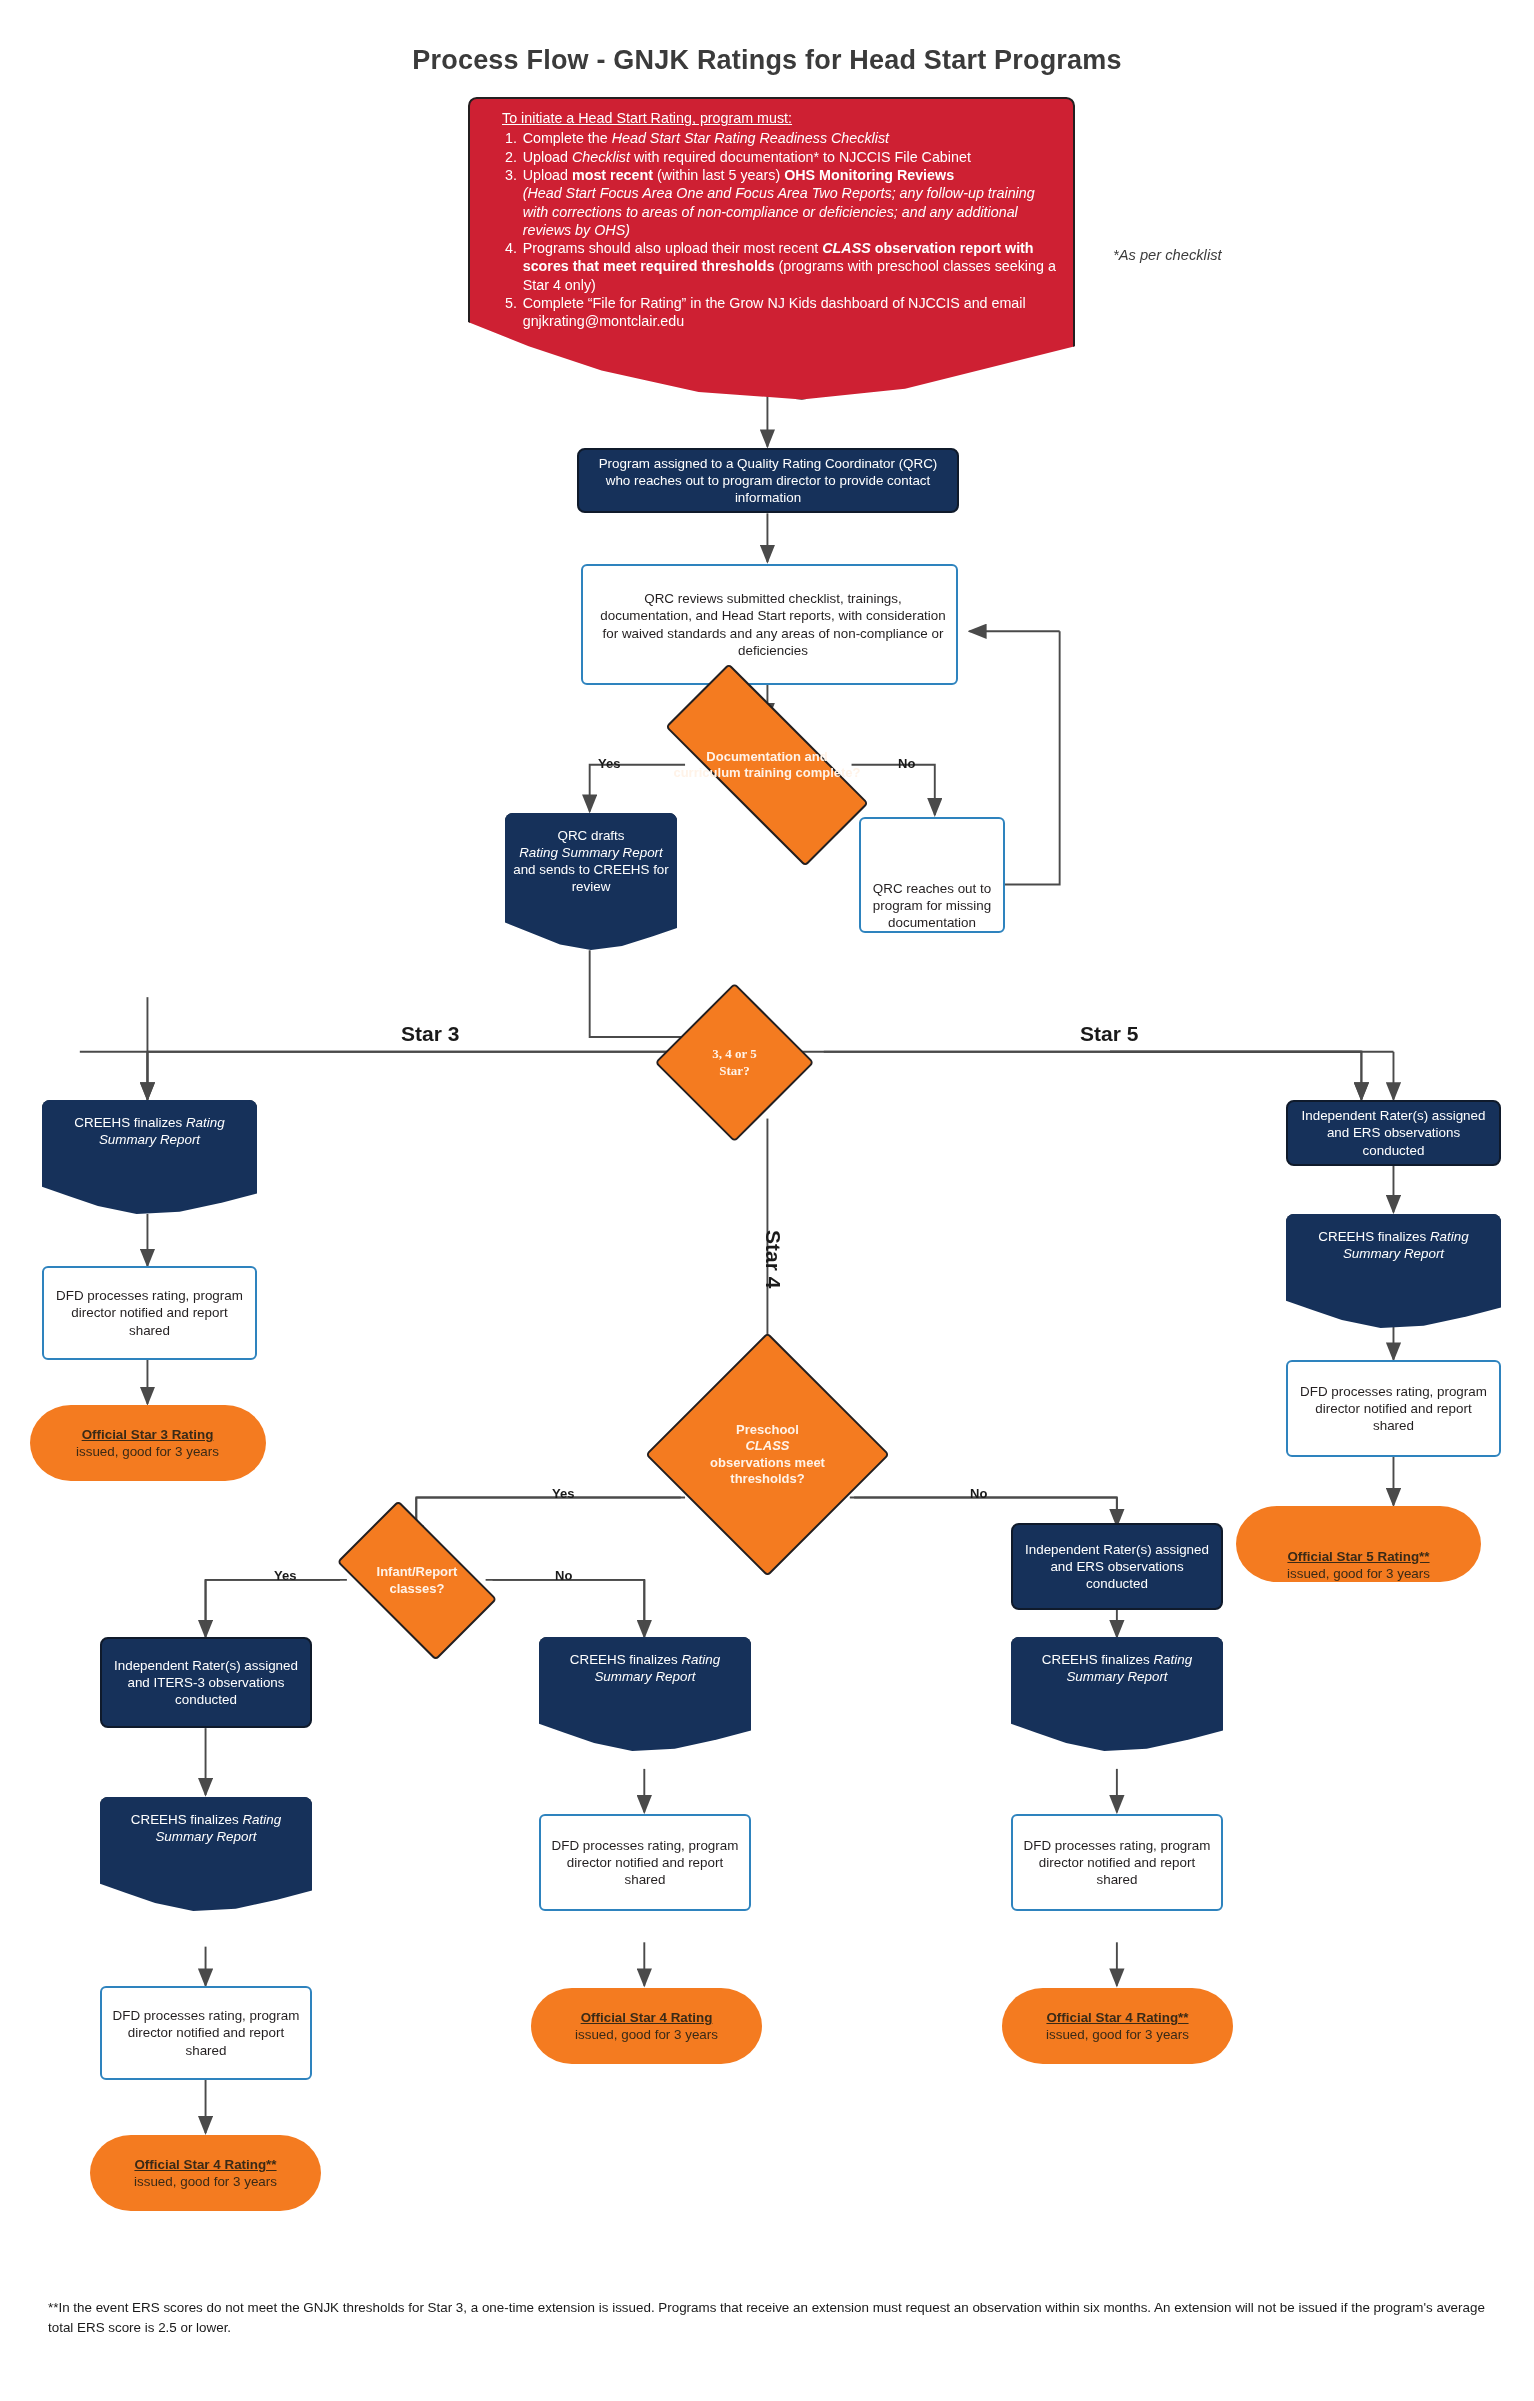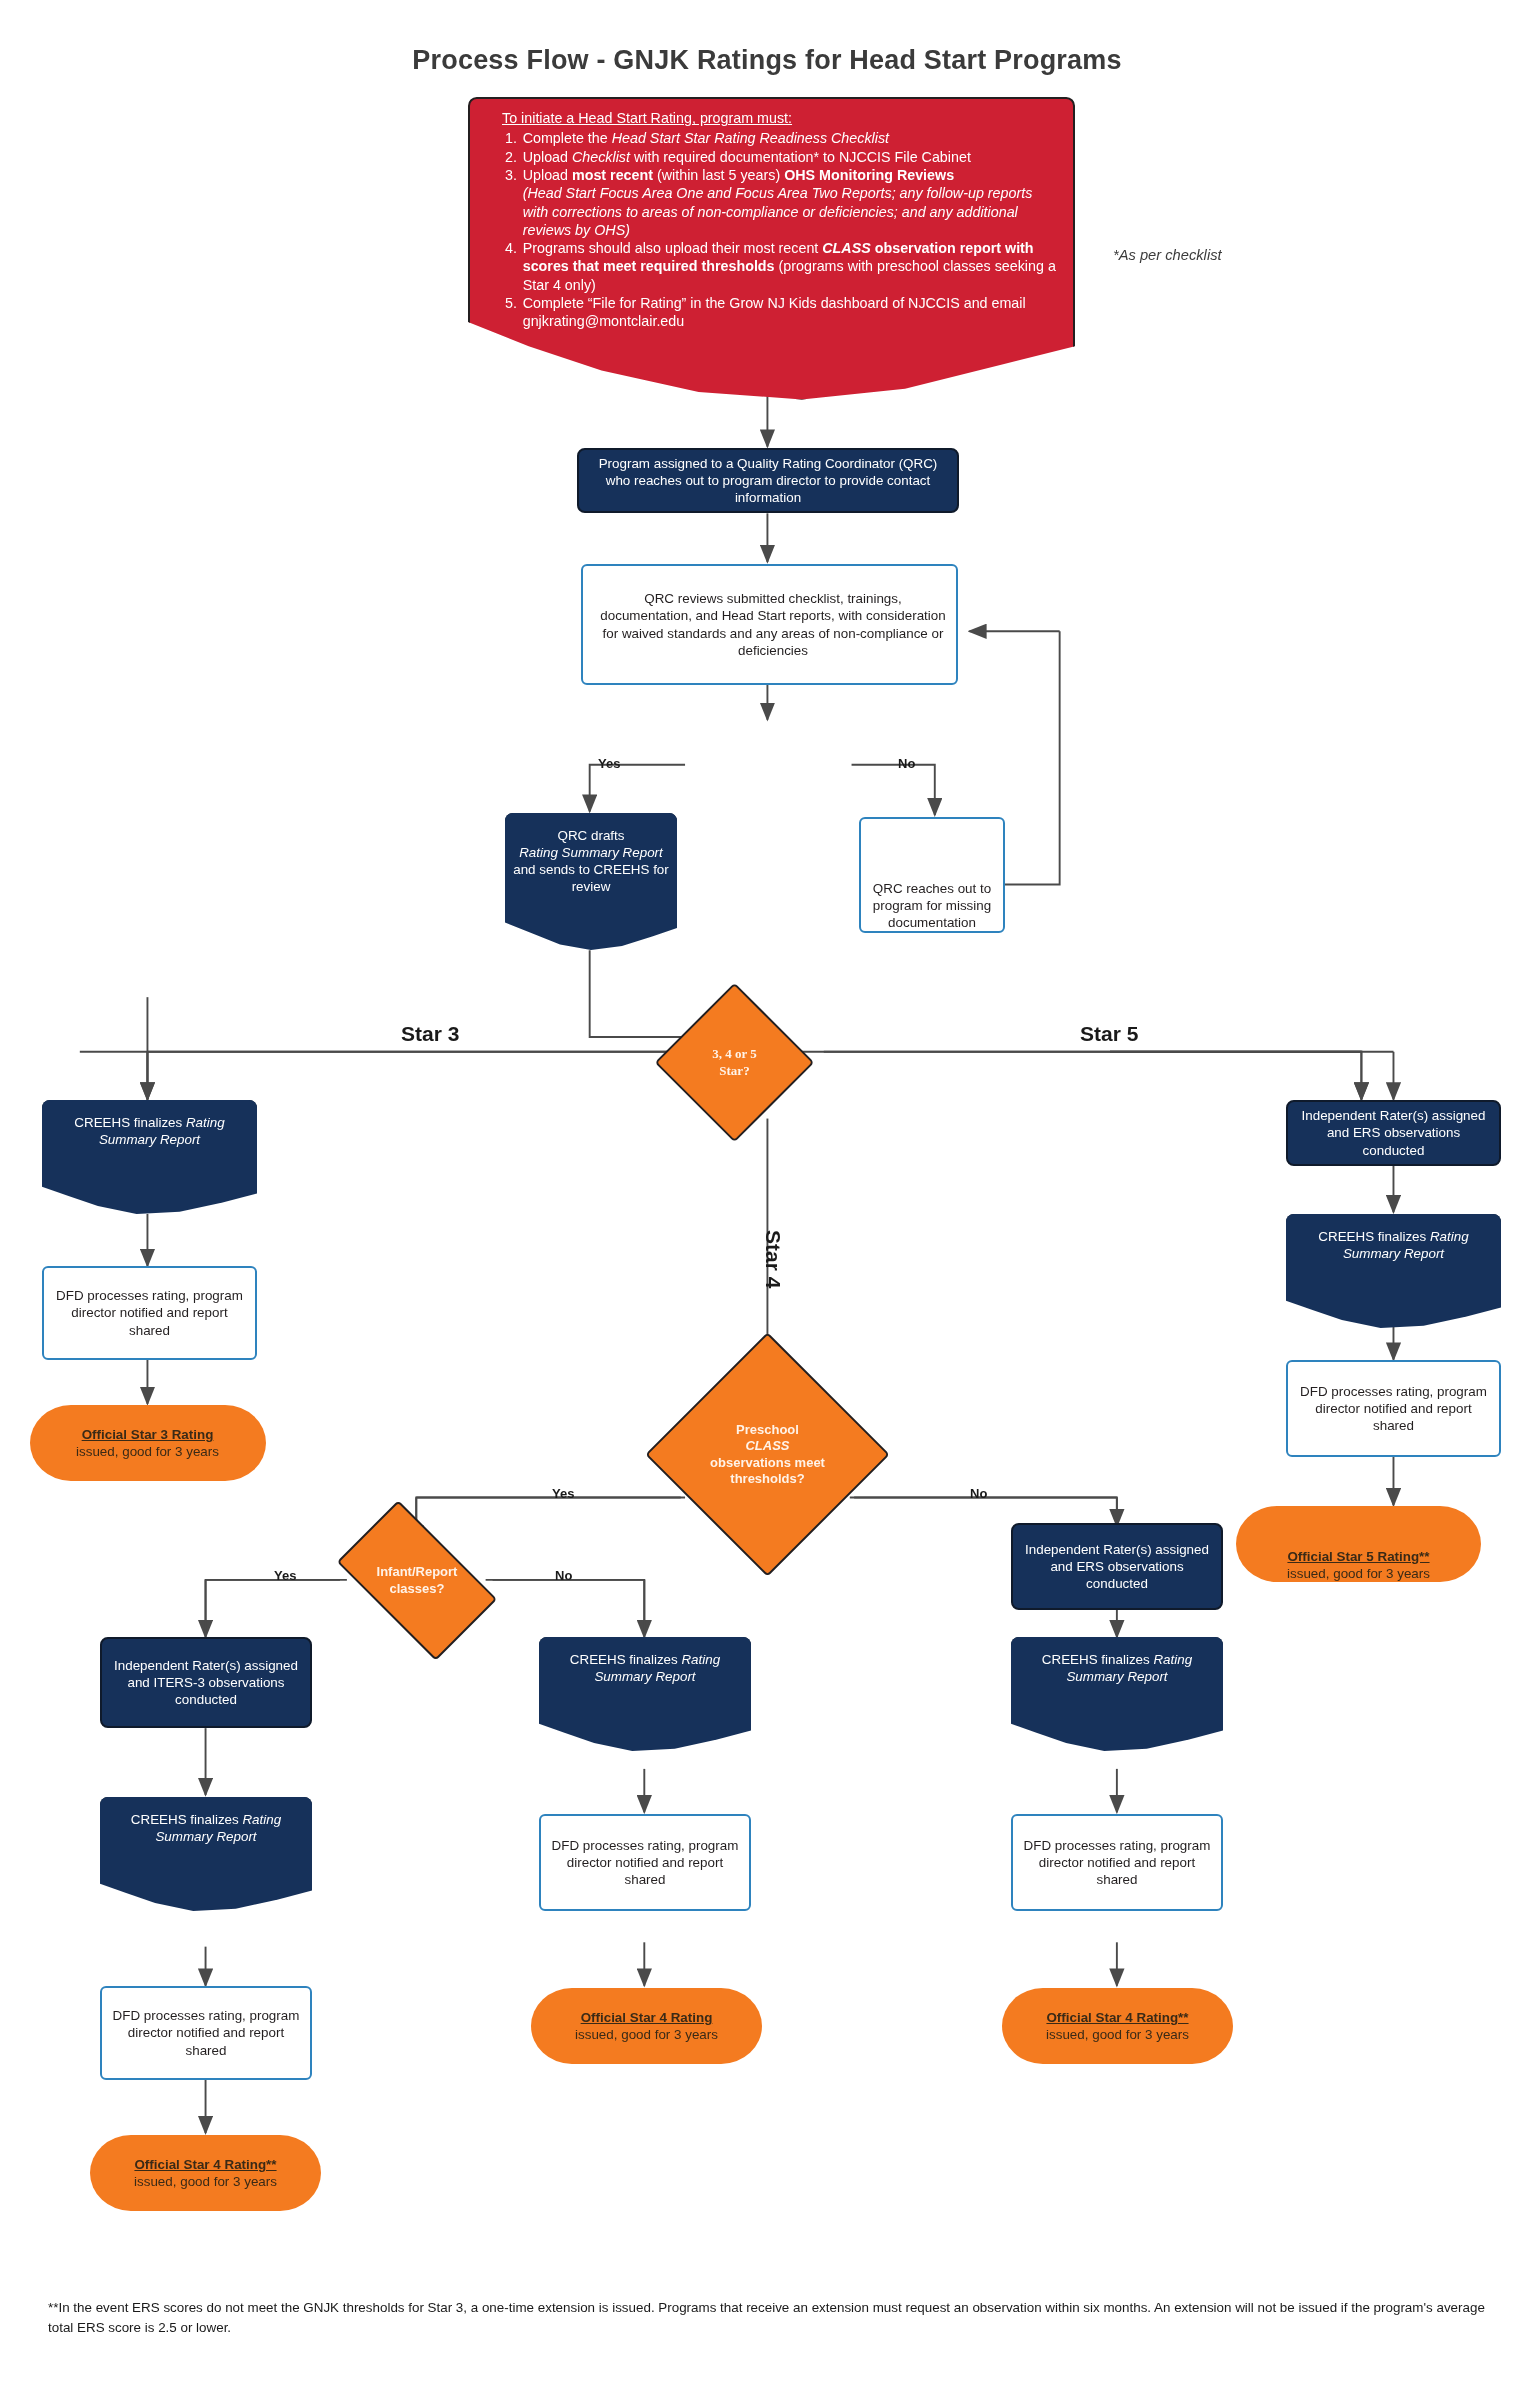--- a/index.html
+++ b/index.html
@@ -178,37 +178,41 @@
       <path d="M743,1822 L743,1882"></path>
     </g>
   </svg>
 
   <div class="node banner" style="left:468px;top:97px;width:607px;height:304px;padding-left:20px;">
     <div class="txt">
       <u>To initiate a Head Start Rating, program must:</u>
       <ol>
         <li>Complete the <em>Head Start Star Rating Readiness Checklist</em></li>
         <li>Upload <em>Checklist</em> with required documentation* to NJCCIS File Cabinet</li>
-        <li>Upload <strong>most recent</strong> (within last 5 years) <strong>OHS Monitoring Reviews</strong><br><em>(Head Start Focus Area One and Focus Area Two Reports; any follow-up reports with corrections to areas of non-compliance or deficiencies; and any additional reviews by OHS)</em></li>
+        <li>Upload <strong>most recent</strong> (within last 5 years) <strong>OHS Monitoring Reviews</strong><br><em>(Head Start Focus Area One and Focus Area Two Reports; any follow-up training with corrections to areas of non-compliance or deficiencies; and any additional reviews by OHS)</em></li>
         <li>Programs should also upload their most recent <strong><em>CLASS</em> observation report with scores that meet required thresholds</strong> (programs with preschool classes seeking a Star 4 only)</li>
         <li>Complete “File for Rating” in the Grow NJ Kids dashboard of NJCCIS and email gnjkrating@montclair.edu</li>
       </ol>
     </div>
   </div>
 
   <div class="note" style="left:1113px;top:247px;">*As per checklist</div>
 
   <div class="node navy" style="left:577px;top:448px;width:382px;height:65px;">
     <span class="txt">Program assigned to a Quality Rating Coordinator (QRC) who reaches out to program director to provide contact information</span>
   </div>
 
   <div class="node white" style="left:581px;top:564px;width:377px;height:121px;padding-left:7px;">
     <span class="txt">QRC reviews submitted checklist, trainings, documentation, and Head Start reports, with consideration for waived standards and any areas of non-compliance or deficiencies</span>
   </div>
 
+  <div class="diamond" style="left:668px;top:720px;width:198px;height:90px;">
+    <div class="dshape"></div>
+    <div class="dtxt">Documentation and curriculum training complete?</div>
+  </div>
   <div class="elabel" style="left:598px;top:756px;">Yes</div>
   <div class="elabel" style="left:898px;top:756px;">No</div>
 
   <div class="node navydoc" style="left:505px;top:813px;width:172px;height:137px;
        -webkit-clip-path:polygon(0 0,100% 0,100% 84%, 86% 90%, 68% 97%, 50% 100%, 32% 96%, 16% 88%, 0 80%);
        clip-path:polygon(0 0,100% 0,100% 84%, 86% 90%, 68% 97%, 50% 100%, 32% 96%, 16% 88%, 0 80%);">
     <span class="txt">
       <span>QRC drafts</span><br>
       <span class="italic">Rating Summary Report</span><br>
       <span>and sends to CREEHS for review</span>

